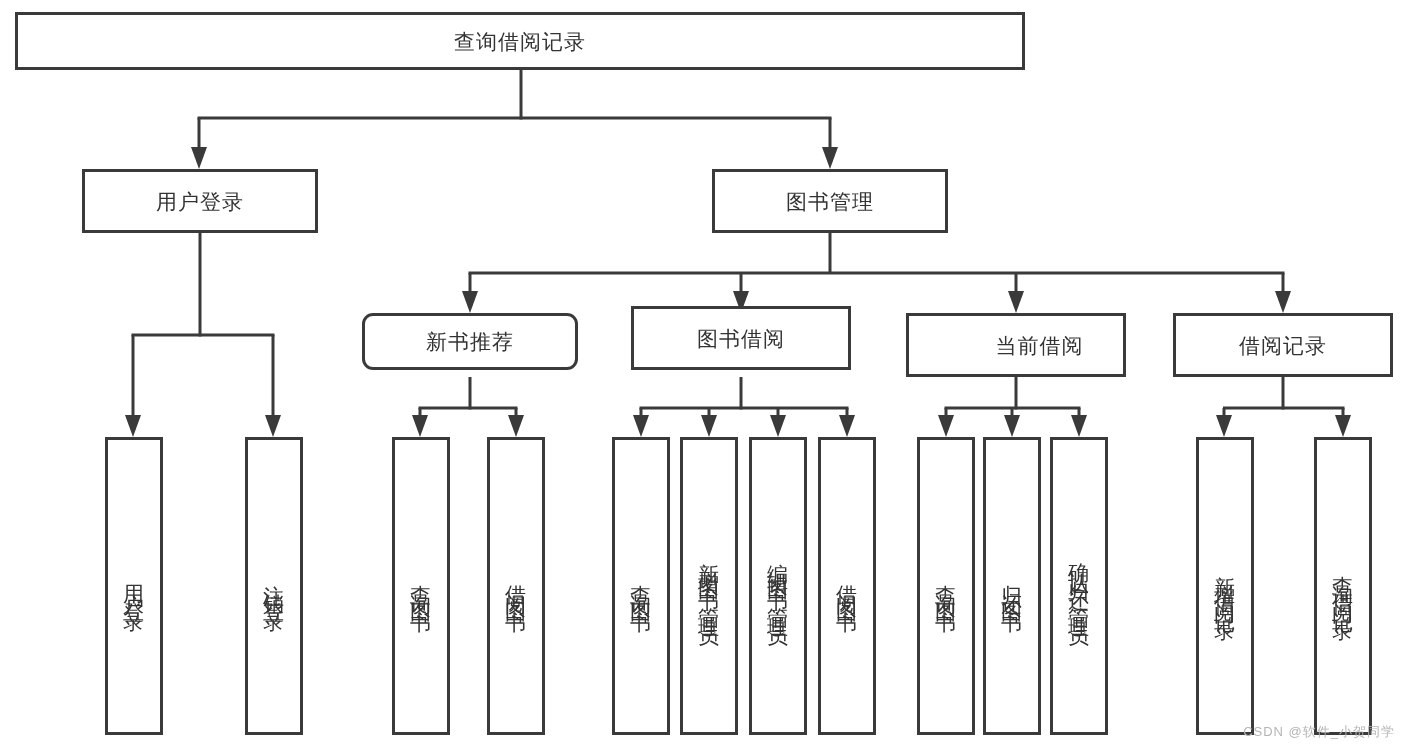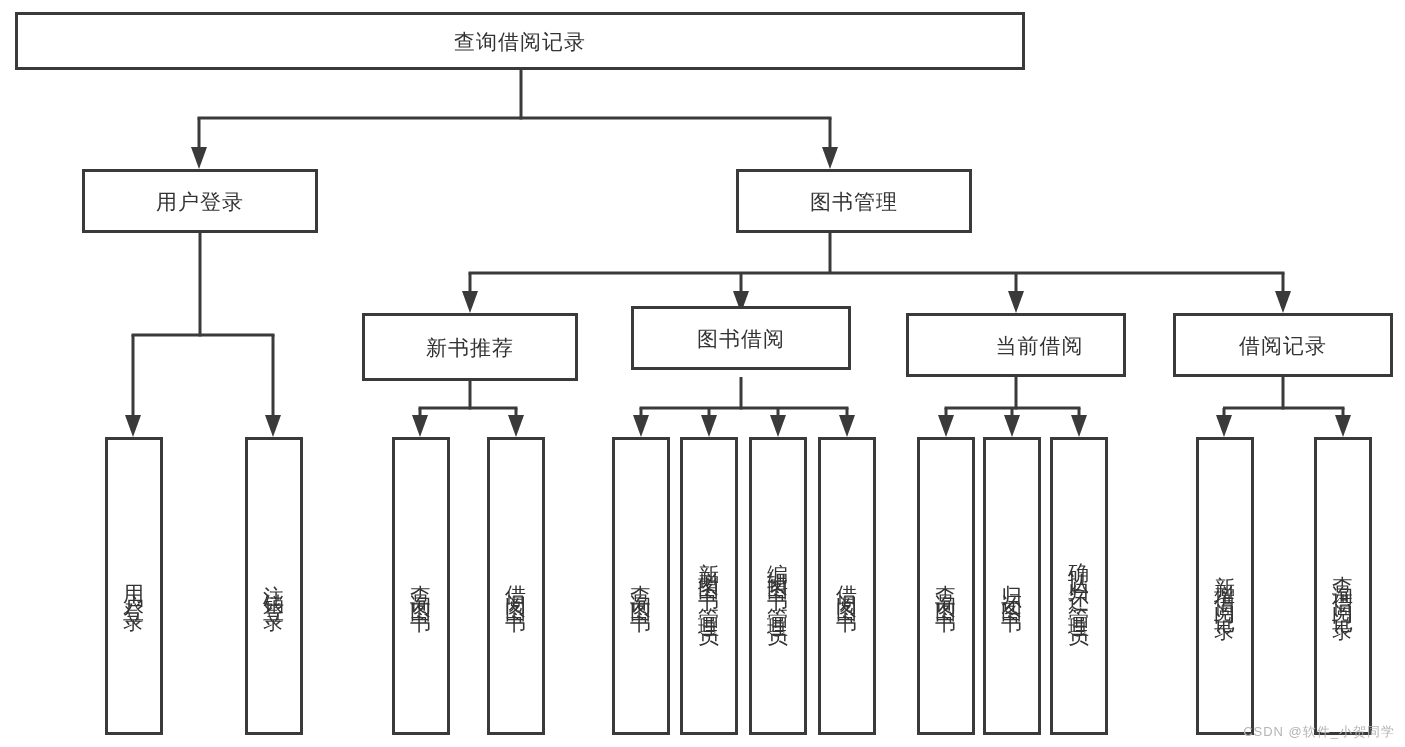--- a/index.html
+++ b/index.html
@@ -122,25 +122,25 @@
     </g>
   </svg>
 
   <div class="node" style="left:15px;top:12px;width:1010px;height:58px;">
     <span class="h-label">查询借阅记录</span>
   </div>
 
   <div class="node" style="left:82px;top:169px;width:236px;height:64px;">
     <span class="h-label">用户登录</span>
   </div>
-  <div class="node" style="left:712px;top:169px;width:236px;height:64px;margin-left:24px;">
+  <div class="node" style="left:712px;top:169px;width:236px;height:64px;">
     <span class="h-label">图书管理</span>
   </div>
 
-  <div class="node" style="left:362px;top:313px;width:216px;height:68px;">
+  <div class="node" style="left:362px;top:313px;width:216px;height:57px;border-radius:11px;">
     <span class="h-label">新书推荐</span>
   </div>
   <div class="node" style="left:631px;top:306px;width:220px;height:64px;">
     <span class="h-label">图书借阅</span>
   </div>
   <div class="node" style="left:906px;top:313px;width:220px;height:64px;padding-left:47px;">
     <span class="h-label">当前借阅</span>
   </div>
   <div class="node" style="left:1173px;top:313px;width:220px;height:64px;">
     <span class="h-label">借阅记录</span>

